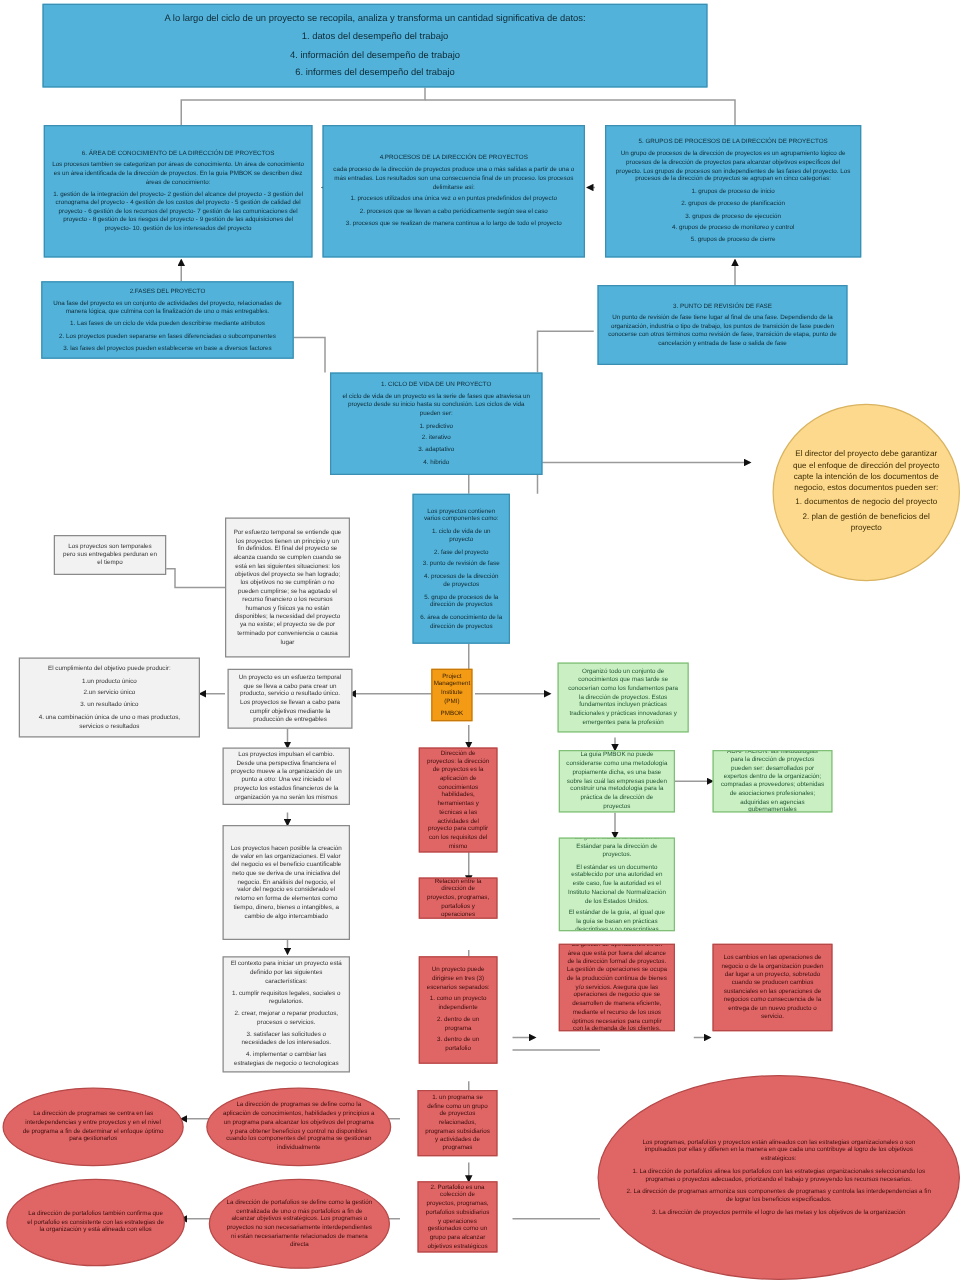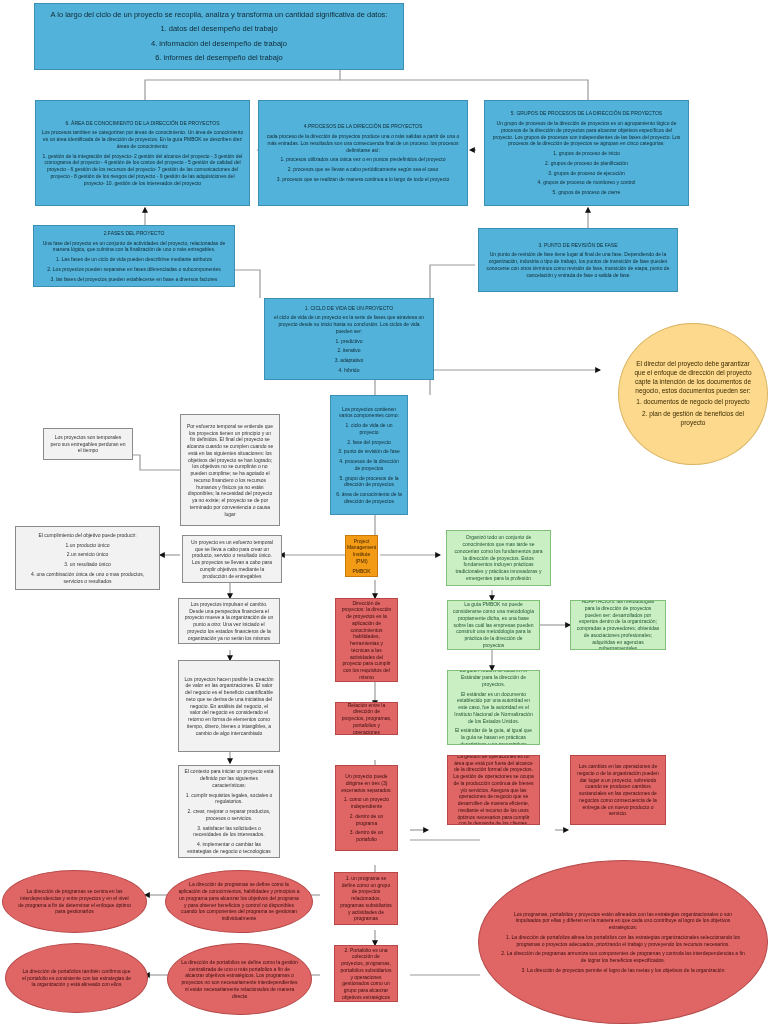--- a/index.html
+++ b/index.html
@@ -62,21 +62,21 @@
     <path d="M410,840 L480,840"></path>
     <path d="M320,895 L305,895" marker-end="url(#ah)"></path>
     <path d="M170,895 L145,895" marker-end="url(#ah)"></path>
     <path d="M375,930 L375,945" marker-end="url(#ah)"></path>
     <path d="M320,975 L305,975" marker-end="url(#ah)"></path>
     <path d="M170,975 L145,975" marker-end="url(#ah)"></path>
     <path d="M410,975 L480,975"></path>
   </g>
 </svg>
 
-<div class="node blue title-box" style="top: 3px; height: 67px; left: 34px; width: 370px;">
+<div class="node blue title-box" style="top: 3px; height: 67px; left: 34px; width: 532px;">
   <p>A lo largo del ciclo de un proyecto se recopila, analiza y transforma  un cantidad significativa de datos:</p>
   <p>1. datos del desempeño del trabajo</p>
   <p>4. información del desempeño de trabajo</p>
   <p>6. informes del desempeño del trabajo</p>
 </div>
 
 <div class="node blue" style="left:35px;top:100px;width:215px;height:106px;">
   <p>6. ÁREA DE CONOCIMIENTO DE LA DIRECCIÓN DE PROYECTOS</p>
   <p>Los procesos tambien se categorizan por áreas de conocimiento.  Un área de conocimiento es un área identificada de la dirección de proyectos. En la guía PMBOK se describen diez áreas de conocimiento:</p>
   <p>1. gestión de la integración del proyecto- 2 gestión del alcance del proyecto - 3 gestión del cronograma del proyecto - 4 gestión de los costos del proyecto - 5 gestión de calidad del proyecto - 6 gestión de los recursos del proyecto- 7 gestión de las comunicaciones del proyecto - 8 gestión de los riesgos del proyecto - 9 gestión de las adquisiciones del proyecto- 10. gestión de los interesados del proyecto</p>

